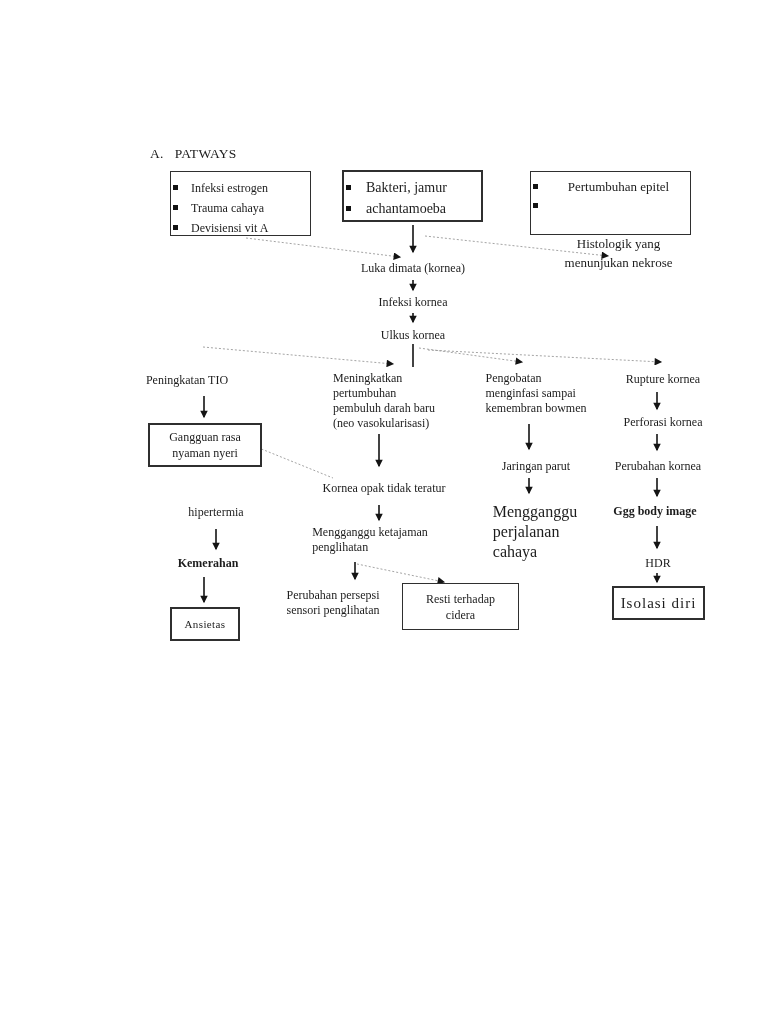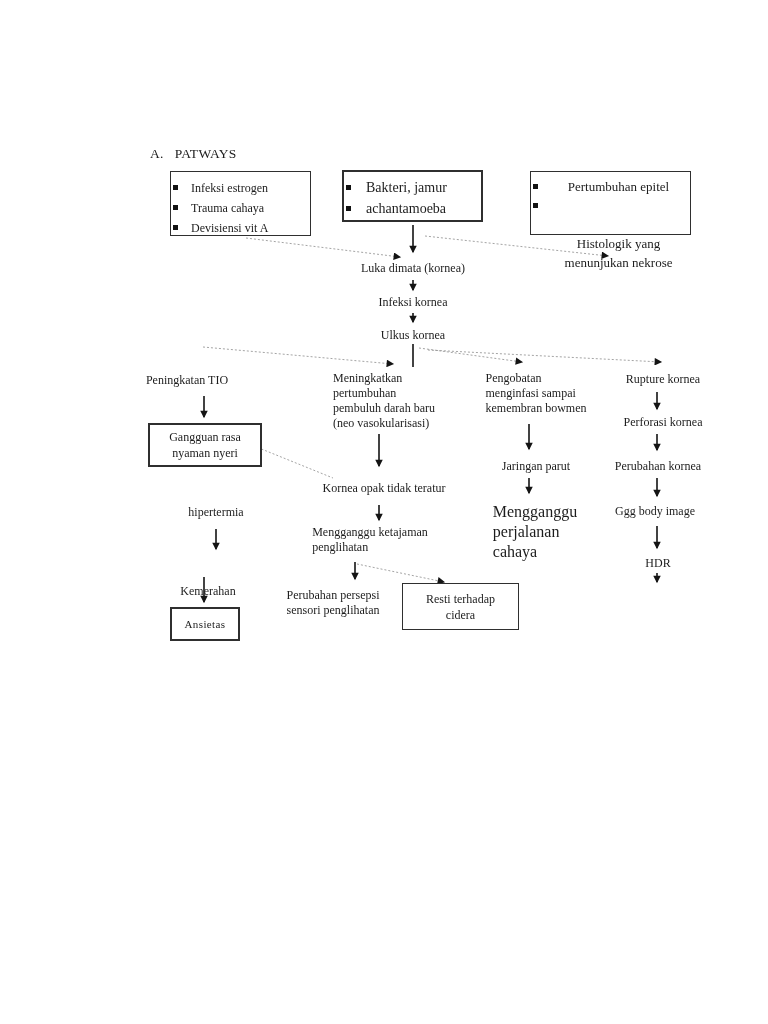--- a/index.html
+++ b/index.html
@@ -29,32 +29,32 @@
   #box-epitel{left:530px;top:171px;width:161px;height:64px;padding:5px 4px 0 20px;font-size:13px;line-height:19px;border-width:1.5px;text-align:center;}
   #lbl-luka{left:413px;top:261px;}
   #lbl-infeksi{left:413px;top:295px;}
   #lbl-ulkus{left:413px;top:328px;}
   #lbl-tio{left:187px;top:373px;}
   #lbl-neo{left:384px;top:371px;}
   #lbl-pengobatan{left:536px;top:371px;}
   #lbl-rupture{left:663px;top:372px;}
   #box-gangguan{left:148px;top:423px;width:114px;height:44px;}
   #lbl-hipertermia{left:216px;top:505px;}
-  #lbl-kemerahan{left:208px;top:584px;}
+  #lbl-kemerahan{left:208px;top:556px;font-weight:bold;}
   #box-ansietas{left:170px;top:607px;width:70px;height:34px;}
   #box-ansietas .ctr{font-size:11px;letter-spacing:.4px;}
   #lbl-kornea-opak{left:376px;top:481px;margin-left:8px;}
   #lbl-ketajaman{left:370px;top:525px;}
   #lbl-persepsi{left:333px;top:588px;}
   #box-resti{left:402px;top:583px;width:117px;height:47px;border-width:1.5px;}
   #lbl-jaringan{left:536px;top:459px;}
   #lbl-cahaya{left:535px;top:502px;font-size:16px;line-height:20px;}
   #lbl-perforasi{left:663px;top:415px;}
   #lbl-perubahan{left:658px;top:459px;}
-  #lbl-bodyimage{left:655px;top:504px;}
+  #lbl-bodyimage{left:655px;top:504px;font-weight:bold;}
   #lbl-hdr{left:658px;top:556px;}
   #box-isolasi{left:612px;top:586px;width:93px;height:34px;}
   #box-isolasi .ctr{font-size:15px;letter-spacing:1px;}
 </style>
 </head>
 <body>
 
 <div id="canvas">
 
   <svg class="lines" xmlns="http://www.w3.org/2000/svg" viewBox="0 0 768 1024">
@@ -170,14 +170,17 @@
   <div class="lbl" id="lbl-jaringan">Jaringan parut</div>
   <div class="lbl" id="lbl-cahaya">Mengganggu
 perjalanan
 cahaya</div>
 
   <div class="lbl" id="lbl-rupture">Rupture kornea</div>
   <div class="lbl" id="lbl-perforasi">Perforasi kornea</div>
   <div class="lbl" id="lbl-perubahan">Perubahan kornea</div>
   <div class="lbl" id="lbl-bodyimage">Ggg body image</div>
   <div class="lbl" id="lbl-hdr">HDR</div>
+  <div class="box" id="box-isolasi">
+    <div class="ctr">Isolasi diri</div>
+  </div>
 
 </div>
 
 </body></html>

